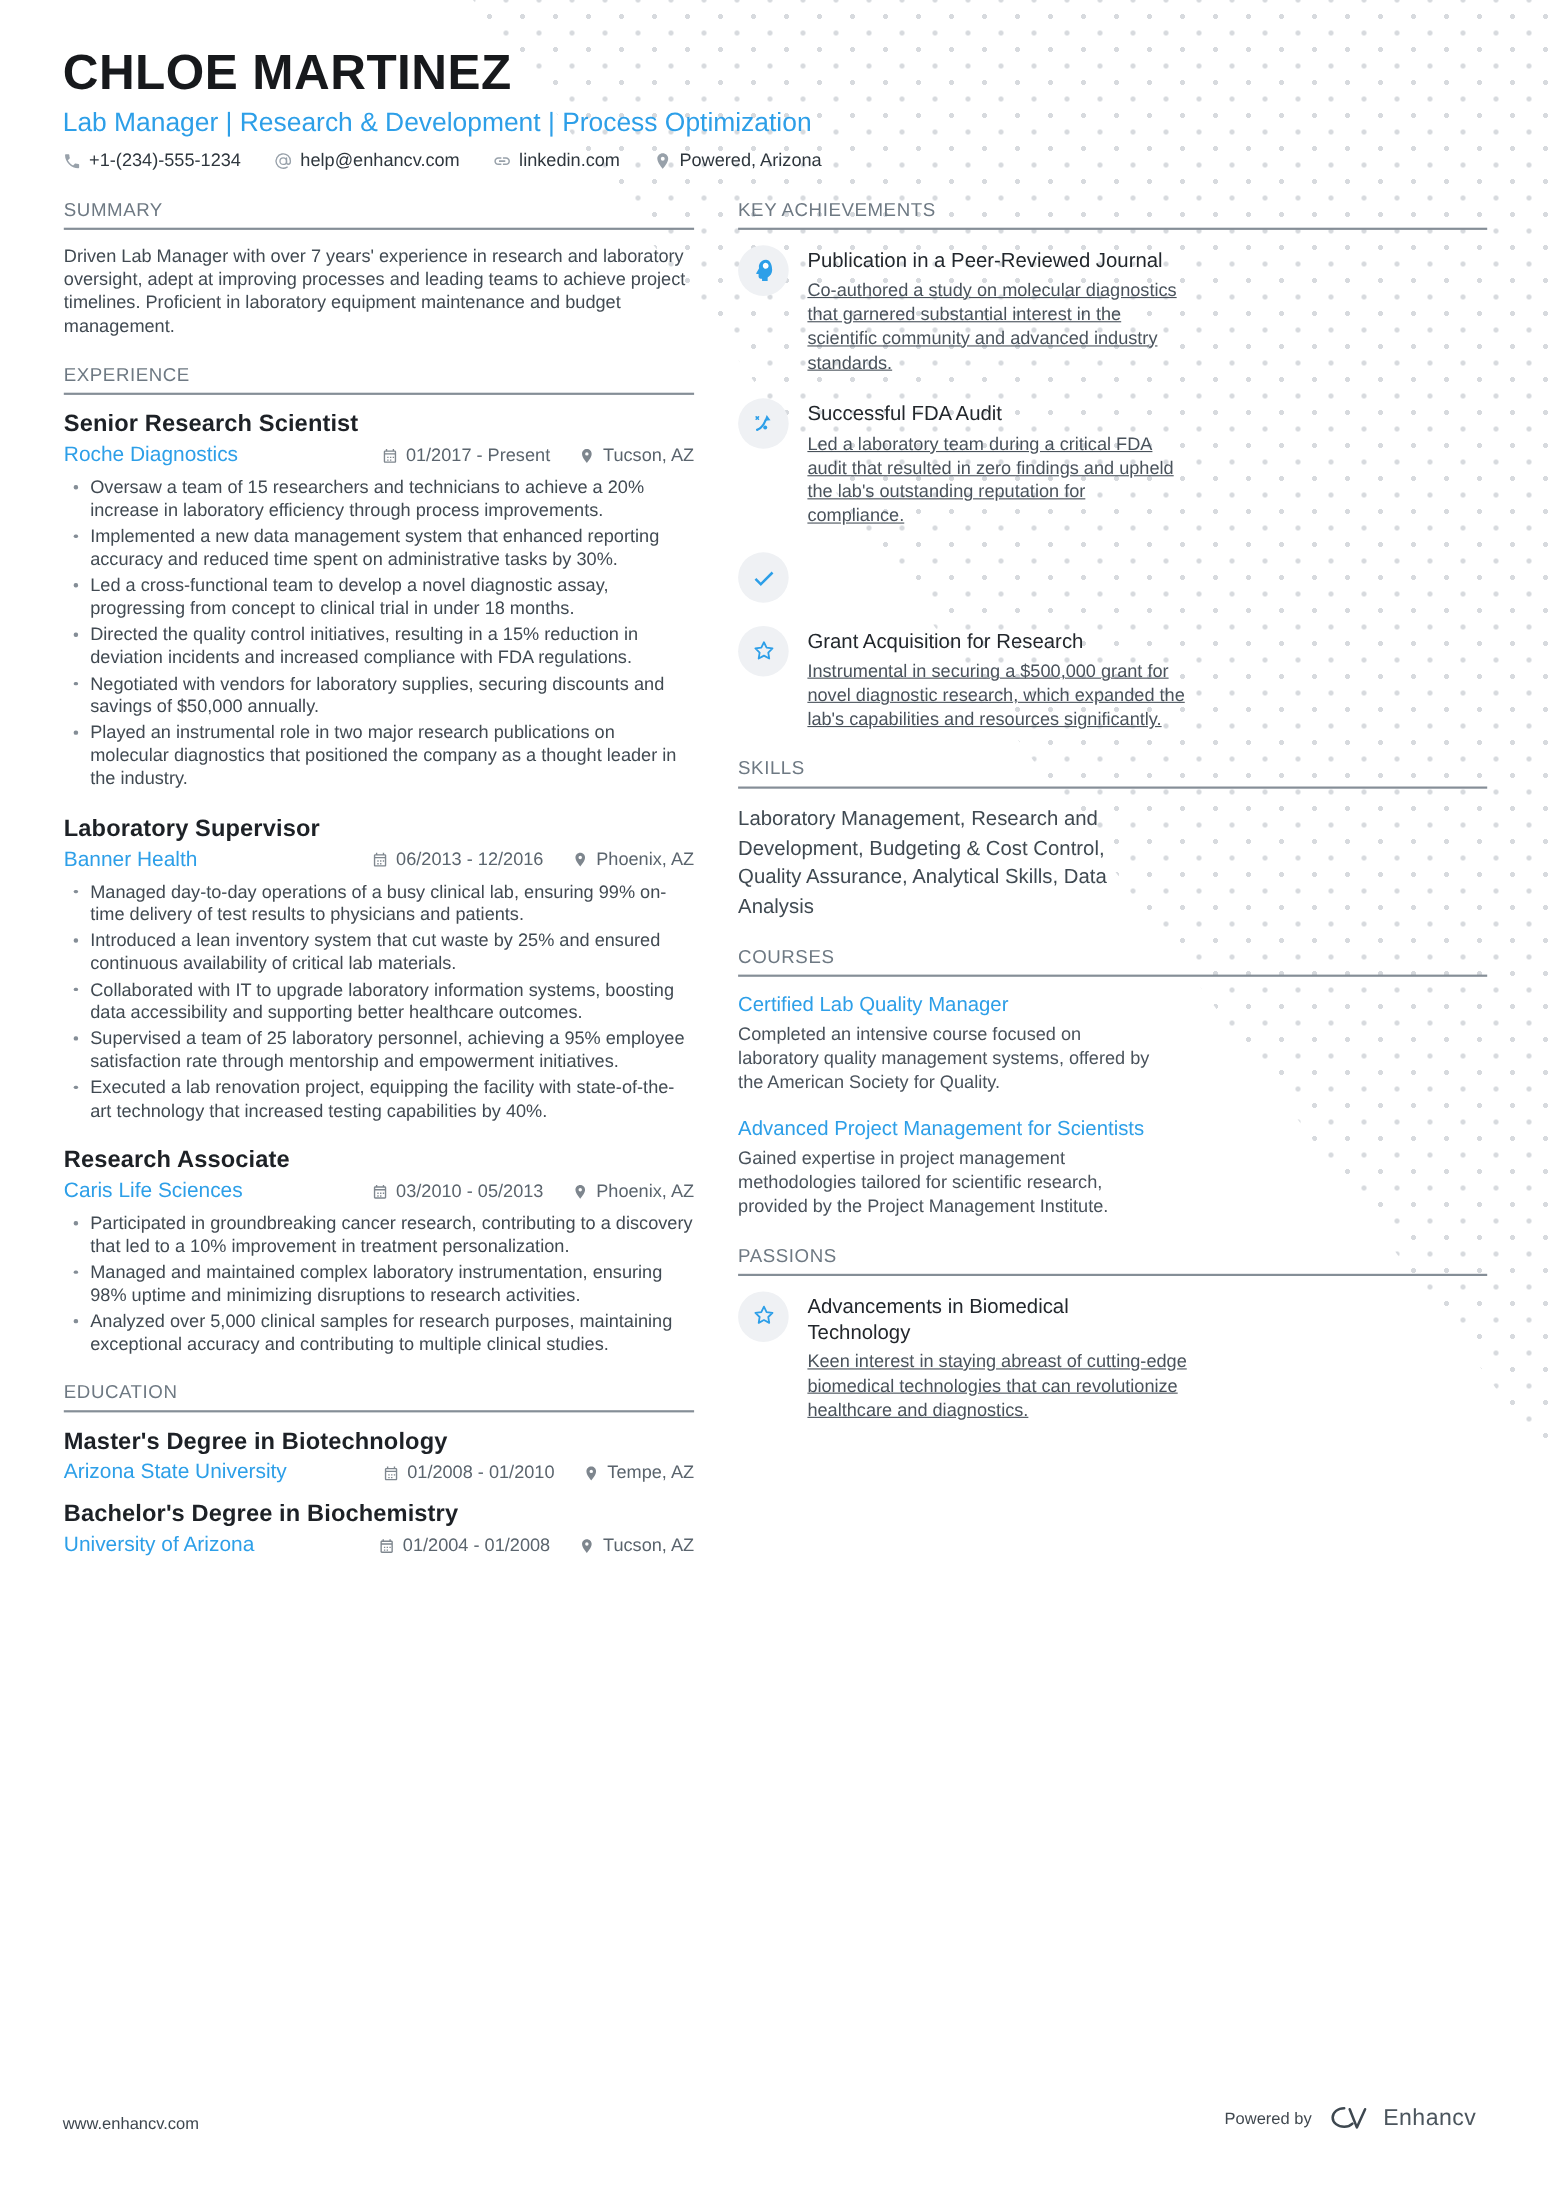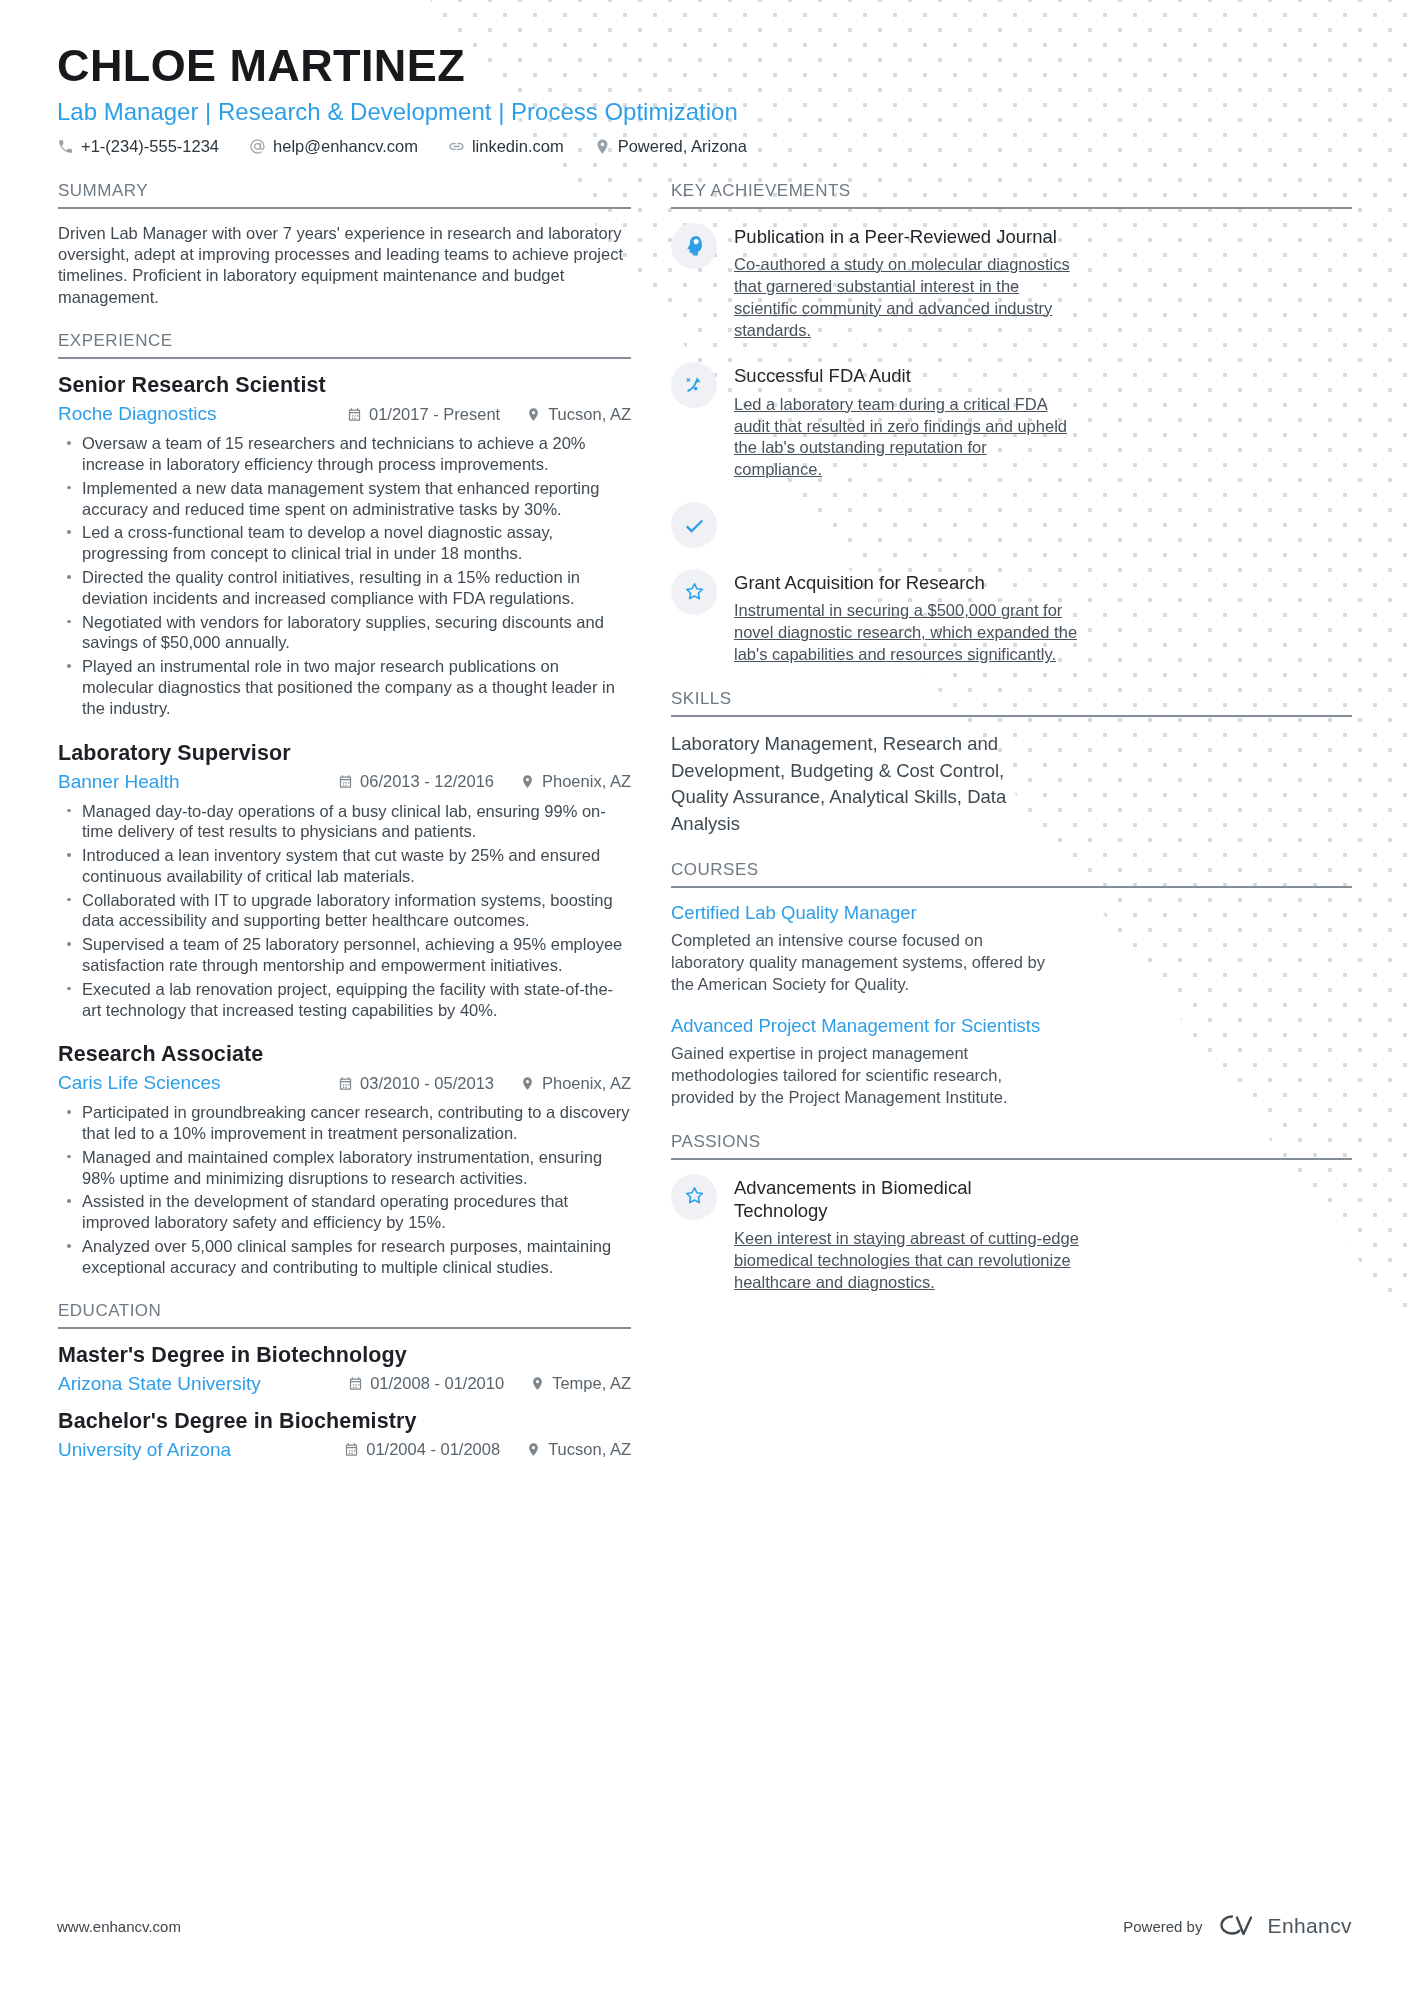--- a/index.html
+++ b/index.html
@@ -56,22 +56,22 @@
   .ach-title{margin:2px 0 6px;font-size:18.5px;font-weight:500;color:#22272c;line-height:1.25;}
   .ach-text{margin:0;font-size:16.5px;line-height:1.33;color:#49525b;max-width:345px;text-decoration:underline;}
   .passion .ach-title{max-width:260px;}
 
   .skills-text{margin:0;font-size:18.5px;line-height:1.43;color:#3f4951;max-width:385px;}
 
   .course{margin-bottom:19px;}
   .course-title{display:inline-block;margin:0 0 6px;font-size:18.5px;font-weight:400;color:var(--accent);text-decoration:none;}
   .course-text{margin:0;font-size:16.5px;line-height:1.33;color:#49525b;max-width:382px;}
 
-  .footer{position:absolute;left:57px;right:58px;bottom:56px;z-index:1;
-          display:flex;justify-content:space-between;align-items:center;}
+  .footer{position:absolute;left:57px;right:68px;bottom:56px;z-index:1;
+          display:flex;justify-content:space-between;align-items:flex-end;}
   .site{font-size:15px;color:#3d464e;text-decoration:none;}
   .powered{display:flex;align-items:center;gap:14px;}
   .powered-label{font-size:15px;color:#40484f;}
   .brand{display:flex;align-items:center;gap:7px;font-size:21px;color:#4b555d;letter-spacing:.4px;text-decoration:none;}
   .brand-logo{width:44px;height:26px;color:#3e4850;}
 </style>
 </head>
 <body>
 
 <svg class="sprite" xmlns="http://www.w3.org/2000/svg">
@@ -239,21 +239,20 @@
                   </svg>
                   <span>Phoenix, AZ</span>
                 </span>
               </div>
               <ul class="bullets">
 
                   <li>Participated in groundbreaking cancer research, contributing to a discovery that led to a 10% improvement in treatment personalization.</li>
 
                   <li>Managed and maintained complex laboratory instrumentation, ensuring 98% uptime and minimizing disruptions to research activities.</li>
 
-                  <li>Assisted in the development of standard operating procedures that improved laboratory safety and efficiency by 15%.</li>
 
                   <li>Analyzed over 5,000 clinical samples for research purposes, maintaining exceptional accuracy and contributing to multiple clinical studies.</li>
                 </ul>
             </article>
           </div>
       </section>
 
       <section class="sec">
         <h2 class="sec-head">EDUCATION</h2>
         <div>

